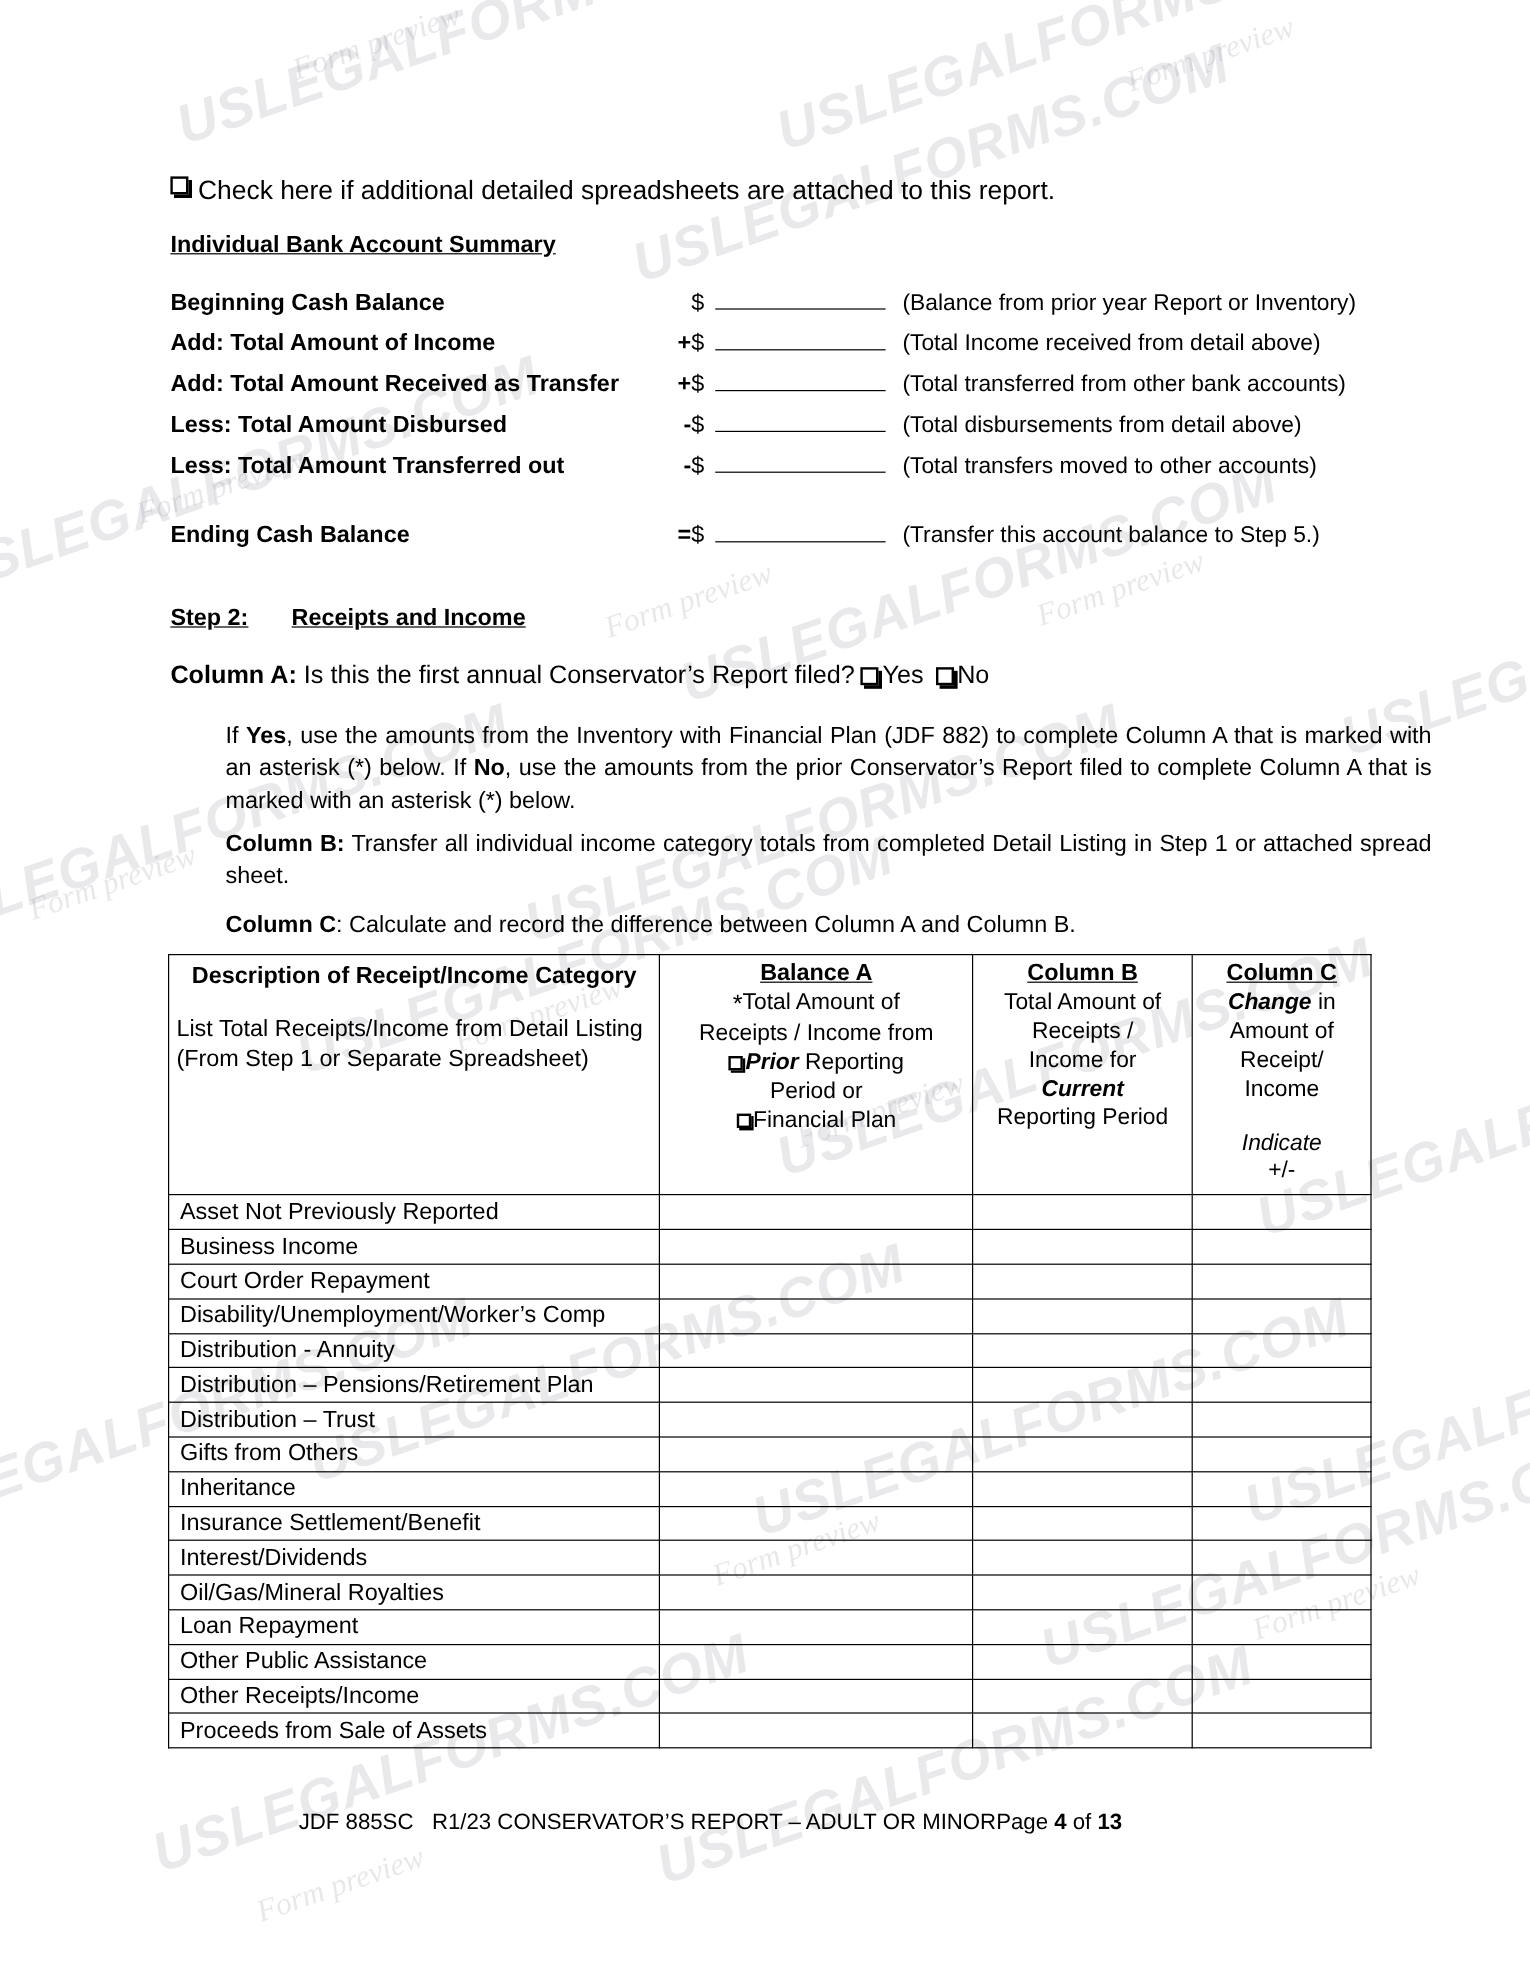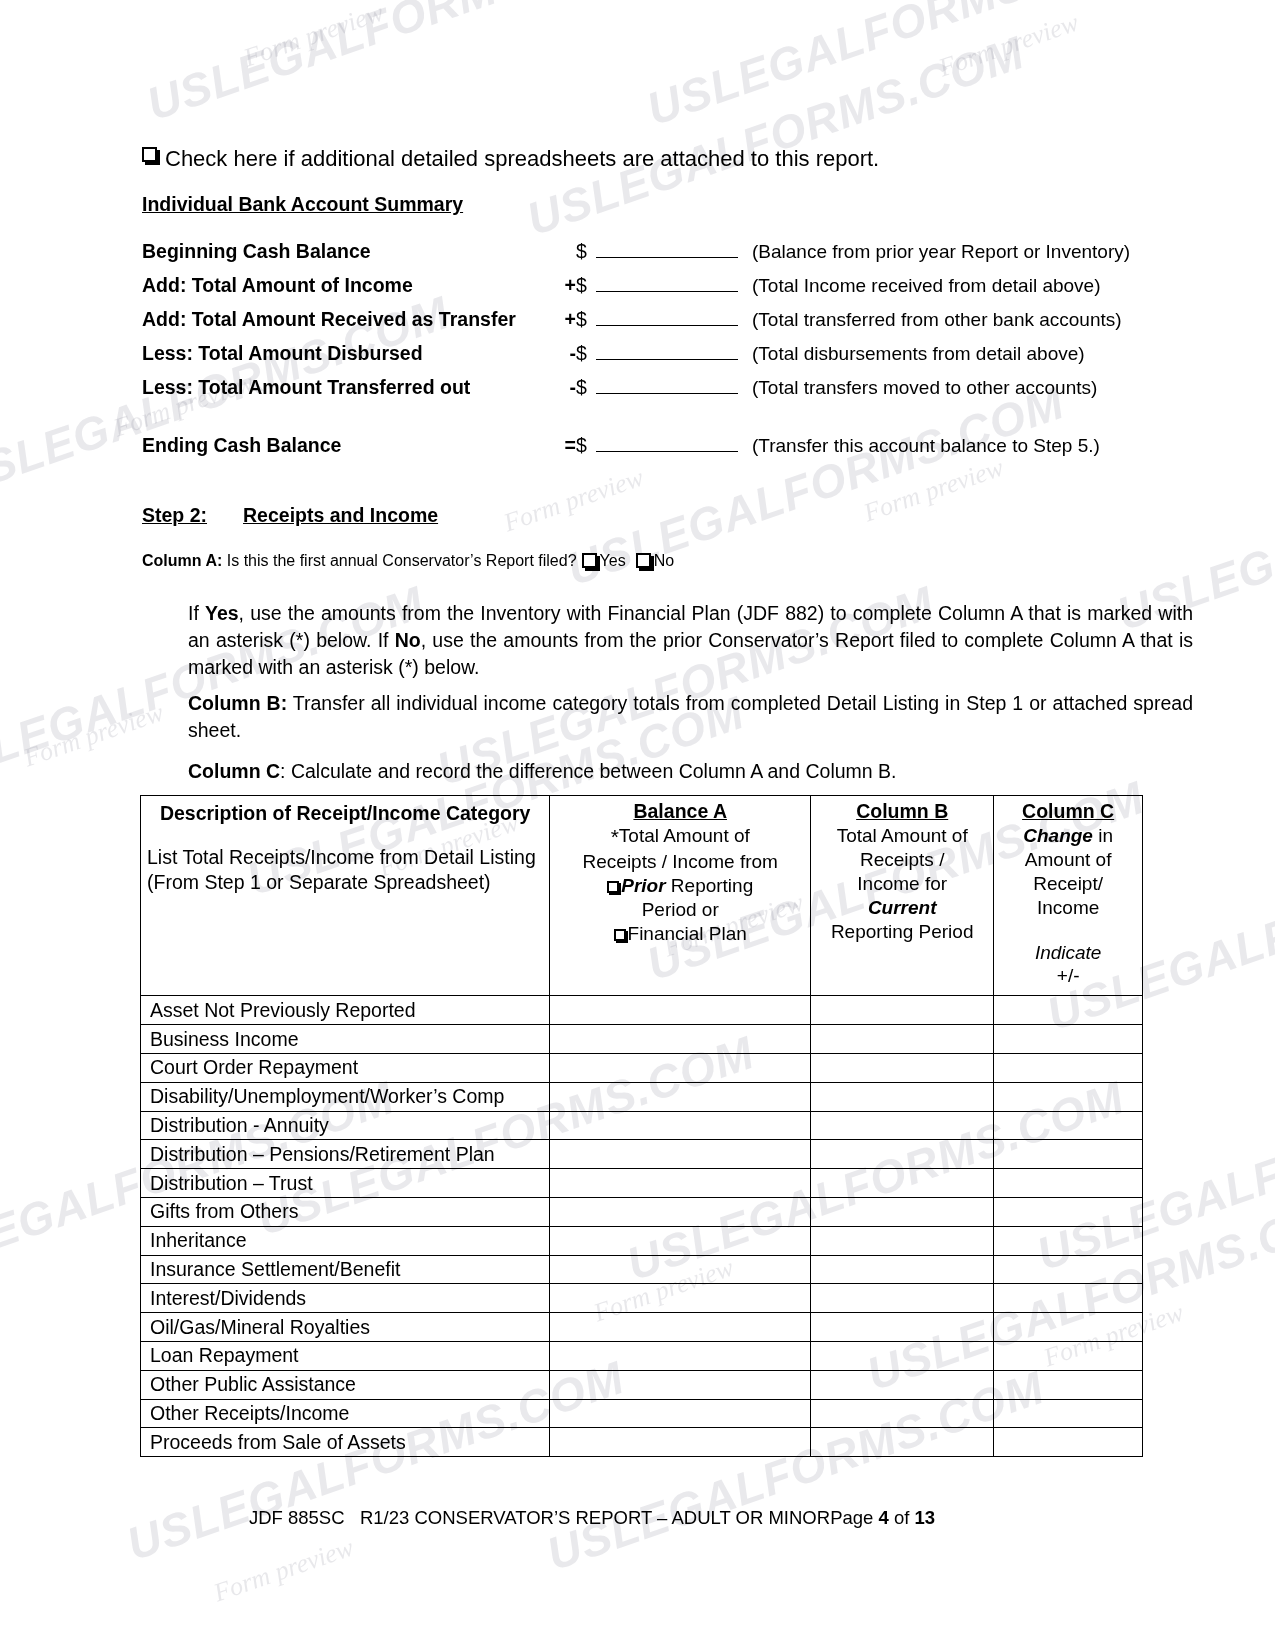--- a/index.html
+++ b/index.html
@@ -157,21 +157,21 @@
     font-size: 19.5px;
     font-weight: bold;
     text-decoration: underline;
   }
   #step2 .gap { display: inline-block; width: 36px; }
 
   #colA-question {
     position: absolute;
     left: 142px;
     top: 551px;
-    font-size: 16px;
+    font-size: 21px;
     display: flex;
     align-items: baseline;
     white-space: nowrap;
   }
   #colA-question .cbx { margin-left: 5px; }
 
   .para {
     position: absolute;
     left: 140px;
     width: 1005px;

